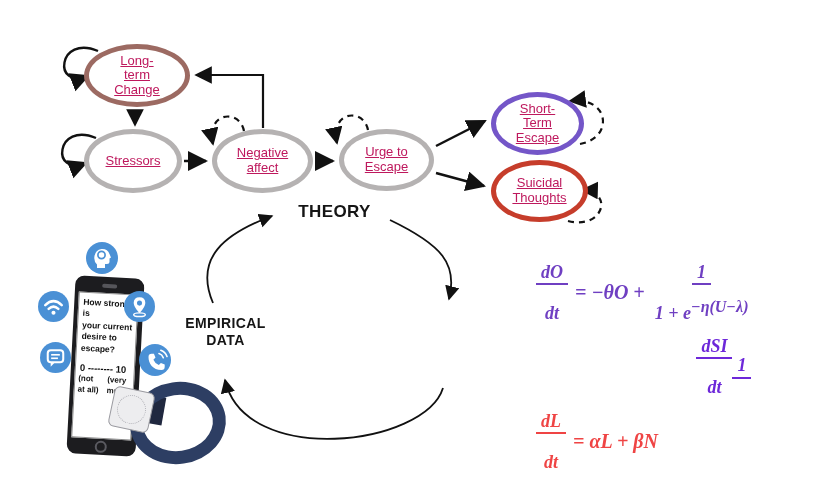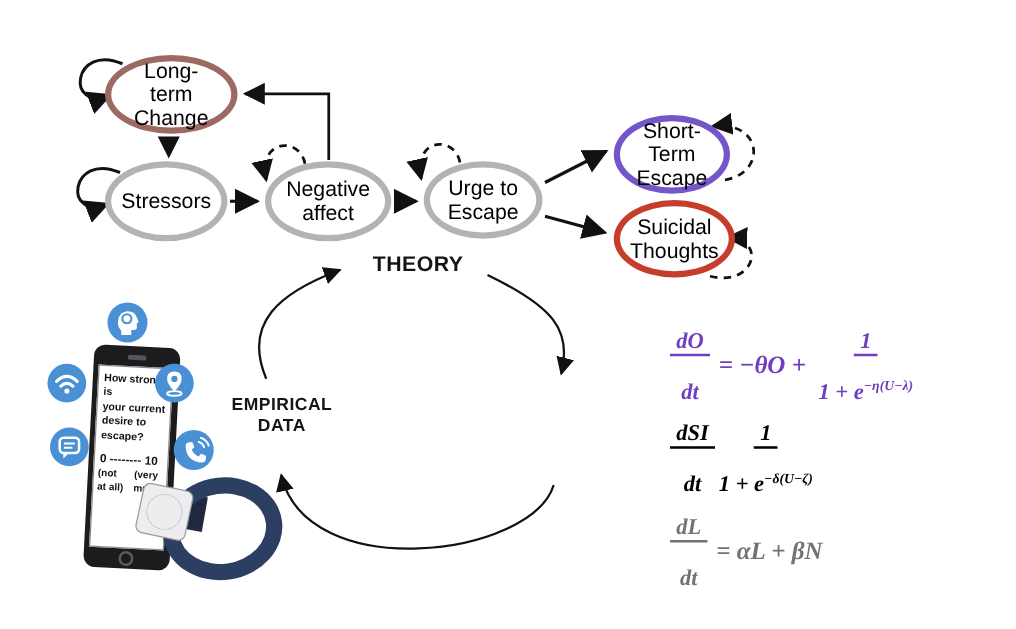--- a/index.html
+++ b/index.html
@@ -7,38 +7,38 @@
     position:relative;width:813px;height:503px;background:#fff;overflow:hidden;
     font-family:"Liberation Sans",sans-serif;color:#1a1a1a;
   }
   svg.arrow-layer{position:absolute;left:0;top:0;z-index:1;}
   
   .node{
     position:absolute;border-radius:50%;background:#fff;border:5px solid #b5b2b2;
     display:flex;align-items:center;justify-content:center;text-align:center;
     box-sizing:border-box;z-index:2;
   }
-  .node-label{white-space:pre-line;font-size:17px;line-height:1.12;color:#000000;}
+  .node-label{white-space:pre-line;font-size:13px;line-height:1.12;color:#be185d;text-decoration:underline;}
   
   .cycle-label{
     position:absolute;font-weight:bold;text-align:center;color:#151515;
     white-space:pre-line;z-index:2;letter-spacing:.4px;
   }
   .theory{left:277px;top:202px;width:115px;font-size:17px;}
   .empirical{left:163px;top:315px;width:125px;font-size:14px;line-height:1.22;}
   .model{left:346px;top:309px;width:196px;font-size:18px;line-height:1.28;}
   
   .equations{position:absolute;left:536px;top:262px;z-index:2;
     font-family:"Liberation Serif",serif;font-style:italic;font-weight:bold;}
   .eq{display:flex;align-items:center;font-size:20px;margin-bottom:13px;}
   .frac{display:inline-flex;flex-direction:column;align-items:center;line-height:1.12;font-size:18px;}
   .frac .top{border-bottom:2px solid currentColor;padding:0 5px 1px 5px;}
   .frac .bot{padding:18px 3px 0 3px;}
   .eq .mid{margin:0 7px 0 7px;white-space:nowrap;}
-  .eq sup{font-size:11px;vertical-align:super;line-height:0;}
+  .eq sup{font-size:16px;vertical-align:super;line-height:0;}
   
   .icon-circle{position:absolute;border-radius:50%;background:#4a90d5;z-index:4;}
   .icon-circle svg{display:block;}
   .phone{position:absolute;left:71px;top:277px;width:69px;height:178px;background:#1c1c1f;
     border-radius:9px;transform:rotate(3deg);z-index:3;box-sizing:border-box;}
   .speaker{position:absolute;left:27px;top:7px;width:15px;height:3.5px;border-radius:2px;background:#55555a;}
   .screen{position:absolute;left:4px;top:16px;width:60px;height:146px;background:#fff;
     border:1px solid #8a8a8a;box-sizing:border-box;overflow:hidden;}
   .screen-question{white-space:pre-line;font-size:8.5px;font-weight:bold;line-height:1.35;
     padding:4px 2px 0 4px;color:#111;}
@@ -124,31 +124,30 @@
       <span class="frac">
         <span class="top">dO</span>
         <span class="bot">dt</span>
       </span>
       <span class="mid">= −θO +</span>
       <span class="frac">
         <span class="top">1</span>
         <span class="bot"><span>1 + e</span><sup>−η(U−λ)</sup></span>
       </span>
     </div>
-    <div class="eq" style="color: #000000;">
+    <div class="eq" style="color: #6d28d9; justify-content: flex-end;">
       <span class="frac">
         <span class="top">dSI</span>
         <span class="bot">dt</span>
       </span>
       <span class="frac">
         <span class="top">1</span>
-        <span class="bot"><span>1 + e</span><sup>−δ(U−ζ)</sup></span>
-      </span>
-    </div>
-    <div class="eq" style="color: #737373;">
+      </span>
+    </div>
+    <div class="eq" style="color: #ef4444;">
       <span class="frac">
         <span class="top">dL</span>
         <span class="bot">dt</span>
       </span>
       <span class="mid">= αL + βN</span>
     </div>
   </div>
 
   <div class="icon-circle" style="left: 86px; top: 242px; width: 32px; height: 32px; background-color: rgb(74, 144, 213);">
     <svg width="32" height="32" viewBox="0 0 32 32">

